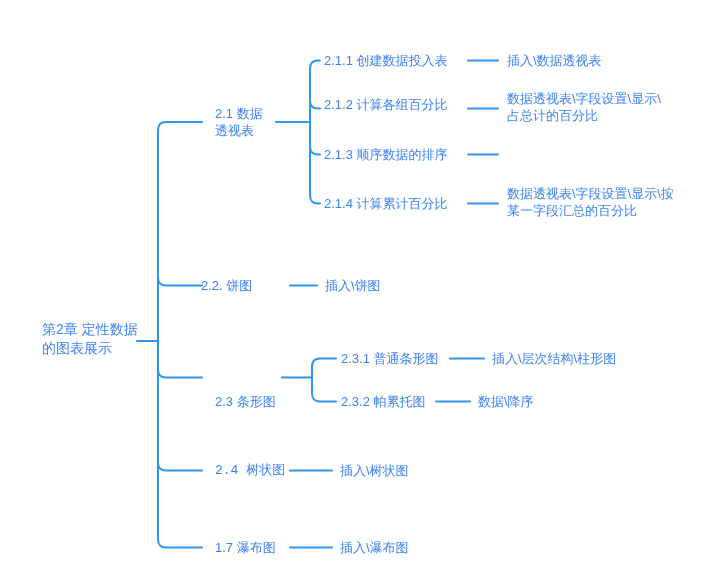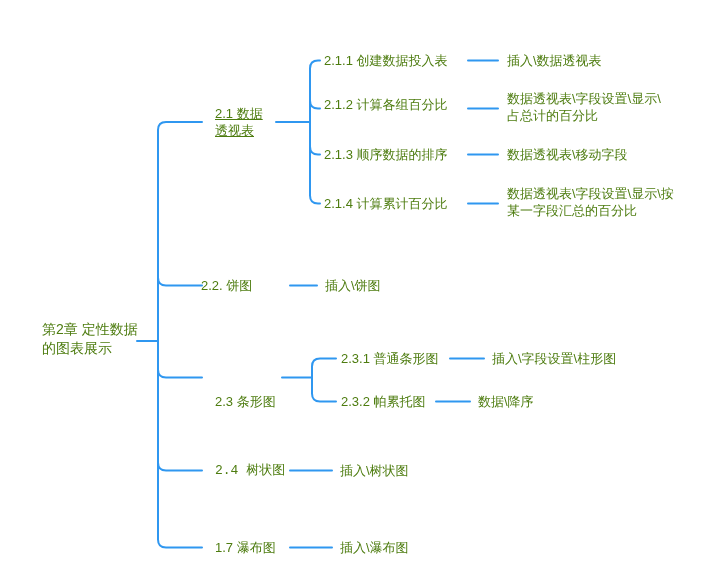--- a/index.html
+++ b/index.html
@@ -9,21 +9,21 @@
     height: 588px;
     background: #ffffff;
     overflow: hidden;
     font-family: "Liberation Sans", "DejaVu Sans", sans-serif;
   }
   .canvas svg { position: absolute; left: 0; top: 0; }
   .node {
     position: absolute;
     font-size: 13px;
     line-height: 17px;
-    color: #4d7c0f;
+    color: #3b82f6;
     white-space: pre-line;
     cursor: default;
   }
   .root-node {
     font-size: 14px;
     line-height: 19px;
     margin-left: 32px;
   }
 </style>
 </head>
@@ -60,40 +60,39 @@
       <path d="M 436 401.5 H 470"></path>
 
       <path d="M 290 470.5 H 332"></path>
       <path d="M 290 547.5 H 332"></path>
     </g>
   </svg>
 
   <div class="node root-node" style="left:10px; top:320px;">第2章 定性数据
 的图表展示</div>
 
-  <div class="node" style="left:215px; top:105px;text-decoration:underline;">2.1 数据
+  <div class="node" style="left:215px; top:105px;">2.1 数据
 透视表</div>
   <div class="node" style="left:201px; top:277px;">2.2. 饼图</div>
   <div class="node" style="left:215px; top:369px;margin-top:24px;">2.3 条形图</div>
   <div class="node" style="left:215px; top:462px;font-family:Liberation Mono, monospace;">2.4 树状图</div>
   <div class="node" style="left:215px; top:539px;">1.7 瀑布图</div>
 
   <div class="node" style="left:324px; top:52px;">2.1.1 创建数据投入表</div>
   <div class="node" style="left:324px; top:96px;">2.1.2 计算各组百分比</div>
   <div class="node" style="left:324px; top:146px;">2.1.3 顺序数据的排序</div>
   <div class="node" style="left:324px; top:195px;">2.1.4 计算累计百分比</div>
 
   <div class="node" style="left:341px; top:350px;">2.3.1 普通条形图</div>
   <div class="node" style="left:341px; top:393px;">2.3.2 帕累托图</div>
 
   <div class="node" style="left:507px; top:52px;">插入\数据透视表</div>
   <div class="node" style="left:507px; top:90px;">数据透视表\字段设置\显示\
 占总计的百分比</div>
-  <div class="node" style="left:507px; top:146px;">数据透视表\移动字段</div>
   <div class="node" style="left:507px; top:185px;">数据透视表\字段设置\显示\按
 某一字段汇总的百分比</div>
   <div class="node" style="left:325px; top:277px;">插入\饼图</div>
-  <div class="node" style="left:492px; top:350px;">插入\字段设置\柱形图</div>
+  <div class="node" style="left:492px; top:350px;">插入\层次结构\柱形图</div>
   <div class="node" style="left:478px; top:393px;">数据\降序</div>
   <div class="node" style="left:340px; top:462px;">插入\树状图</div>
   <div class="node" style="left:340px; top:539px;">插入\瀑布图</div>
 
 </div>
 
 </body></html>

